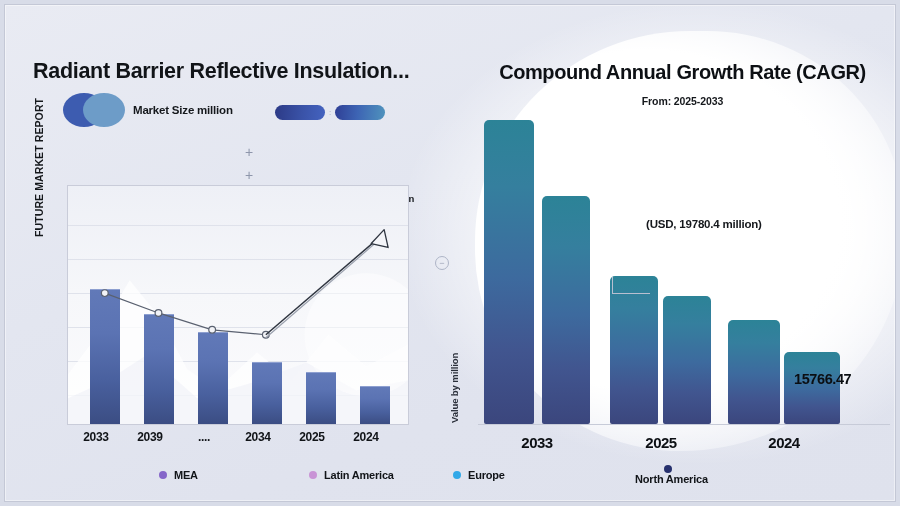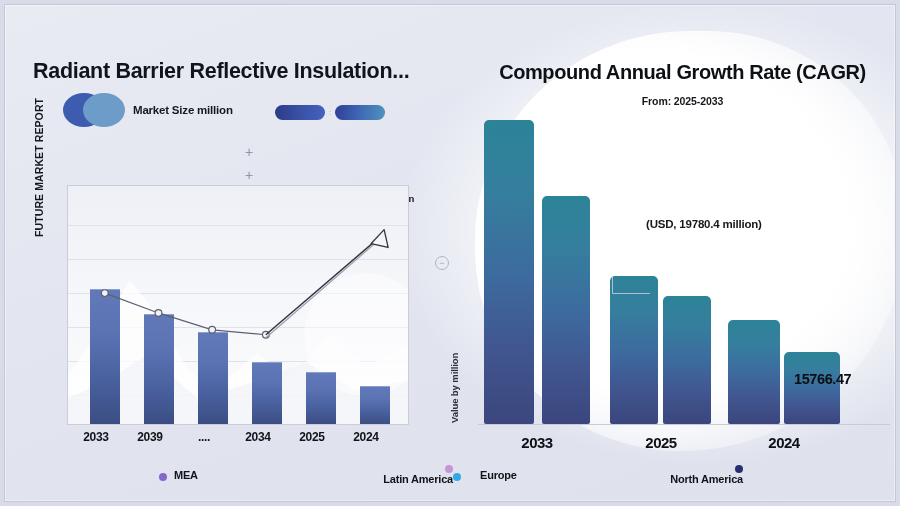--- a/index.html
+++ b/index.html
@@ -163,21 +163,21 @@
   .tick-mark {
     position:absolute; left:152px; top:272px; width:38px; height:17px;
     border-left:1px solid #b9bfd0; border-bottom:1px solid #b9bfd0;
   }
 
   
   .legend {
     position:absolute; left:0; bottom:16px; width:892px;
     display:flex; justify-content:center; align-items:center; gap:0;
   }
-  .leg-item { display:flex; align-items:flex-end;margin-top:48px; }
+  .leg-item { display:flex; align-items:center;margin-top:48px; }
   .leg-dot { width:8px; height:8px; border-radius:50%; }
   .leg-txt {
     margin-left:7px; font-size:11px; font-weight:bold; color:#111418;
     letter-spacing:-0.2px; white-space:nowrap;
   }
   .faint-ui { position:absolute; color:#c3c8d6; font-size:9px; }
 </style>
 </head>
 <body>
 
@@ -282,25 +282,25 @@
     <div class="rxlab" style="left:24px;  width:106px;">2033</div>
     <div class="rxlab" style="left:148px; width:106px;">2025</div>
     <div class="rxlab" style="left:268px; width:112px;">2024</div>
   </div>
 
   <div class="legend">
     <div class="leg-item" style="width:150px;">
       <span class="leg-dot" style="background:#8566c9"></span>
       <span class="leg-txt">MEA</span>
     </div>
-    <div class="leg-item" style="width:144px;flex-direction:column;">
+    <div class="leg-item" style="width:144px;">
       <span class="leg-dot" style="background:#c994d6"></span>
       <span class="leg-txt">Latin America</span>
     </div>
-    <div class="leg-item" style="width:140px;gap:12px;">
+    <div class="leg-item" style="width:140px;">
       <span class="leg-dot" style="background:#31a8e8"></span>
       <span class="leg-txt">Europe</span>
     </div>
     <div class="leg-item" style="width:150px;flex-direction:column;">
       <span class="leg-dot" style="background:#26306e"></span>
       <span class="leg-txt">North America</span>
     </div>
   </div>
 
 </div>

